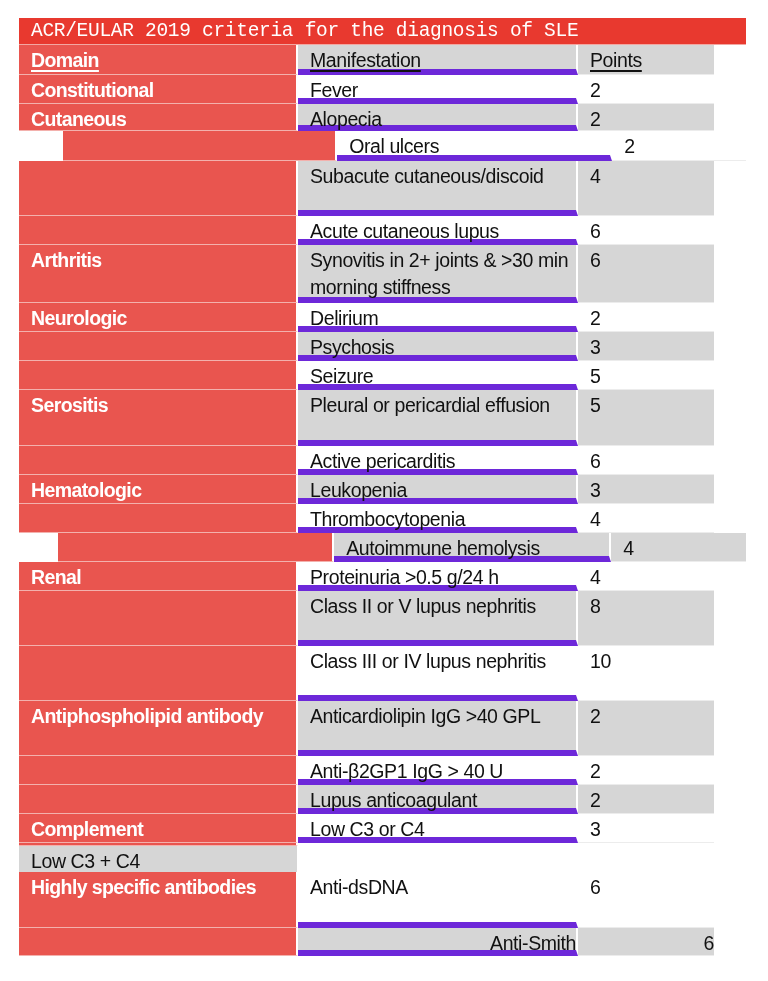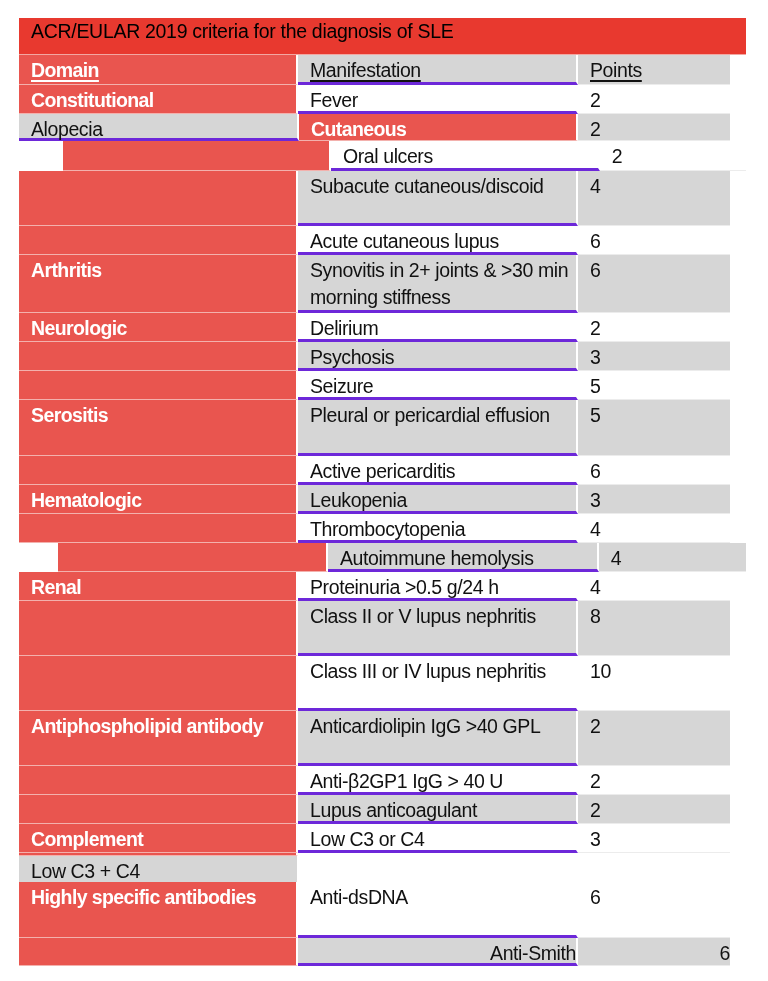--- a/index.html
+++ b/index.html
@@ -1,28 +1,28 @@
 <!DOCTYPE html>
 <html><head>
 <meta charset="utf-8">
 <style>
   html, body { margin: 0; padding: 0; background: #ffffff; }
   body { width: 768px; height: 981px; position: relative; overflow: hidden;
          font-family: "Liberation Sans", "DejaVu Sans", sans-serif; }
   .table { position: absolute; left: 19px; top: 18px; width: 727px; }
-  .title { height: 37px; background: #e8392f; color: #000000; font-size: 19.5px;
+  .title { height: 27px; background: #e8392f; color: #ffffff; font-size: 19.5px;
            line-height: 27px; padding-left: 12px; letter-spacing: -0.3px;
-           border-bottom: 1px solid #f2a7a2; box-sizing: border-box; }
+           border-bottom: 1px solid #f2a7a2; box-sizing: border-box; font-family: Liberation Mono, monospace; }
   .row { display: flex; box-sizing: border-box; }
   .cell { box-sizing: border-box; font-size: 19.5px; line-height: 27px;
           letter-spacing: -0.4px; padding: 2px 0 0 12px; }
   .c1 { width: 279px; background: #e9554f; color: #fff; border-right: 2px solid #ffffff;
         border-bottom: 1px solid #f3b1ad; }
-  .c2 { width: 280px; color: #111; border-right: 2px solid #ffffff; border-bottom: 3px solid #6d28d9; }
-  .c3 { width: 152px; color: #111; border-bottom: 1px solid #ececec; }
+  .c2 { width: 280px; color: #111; border-right: 2px solid #ffffff; border-bottom: 6px solid #6d28d9; }
+  .c3 { width: 136px; color: #111; border-bottom: 1px solid #ececec; }
   .gray .c2, .gray .c3 { background: #d6d6d6; }
   .white .c2, .white .c3 { background: #ffffff; }
   .header .cell span { text-decoration: underline; text-underline-offset: 3px; text-decoration-thickness: 1.5px; }
   .c1 span { font-weight: bold; letter-spacing: -0.6px; }
   .header .c2 span, .header .c3 span { font-weight: normal; }
 </style>
 </head>
 <body>
 
 <div class="table">
@@ -34,22 +34,22 @@
     <div class="cell c3"><span>Points</span></div>
   </div>
 
   <div id="body-rows">
       <div class="row white" style="height: 29px;">
         <div class="cell c1"><span>Constitutional</span></div>
         <div class="cell c2"><span>Fever</span></div>
         <div class="cell c3"><span>2</span></div>
       </div>
       <div class="row gray" style="height: 27px;">
+        <div class="cell c1"><span>Cutaneous</span></div>
         <div class="cell c2"><span>Alopecia</span></div>
-        <div class="cell c1"><span>Cutaneous</span></div>
         <div class="cell c3"><span>2</span></div>
       </div>
       <div class="row white" style="height: 30px; padding-left: 44px;">
         <div class="cell c1"><span></span></div>
         <div class="cell c2"><span>Oral ulcers</span></div>
         <div class="cell c3"><span>2</span></div>
       </div>
       <div class="row gray" style="height: 55px;">
         <div class="cell c1"><span></span></div>
         <div class="cell c2"><span>Subacute cutaneous/discoid</span></div>

